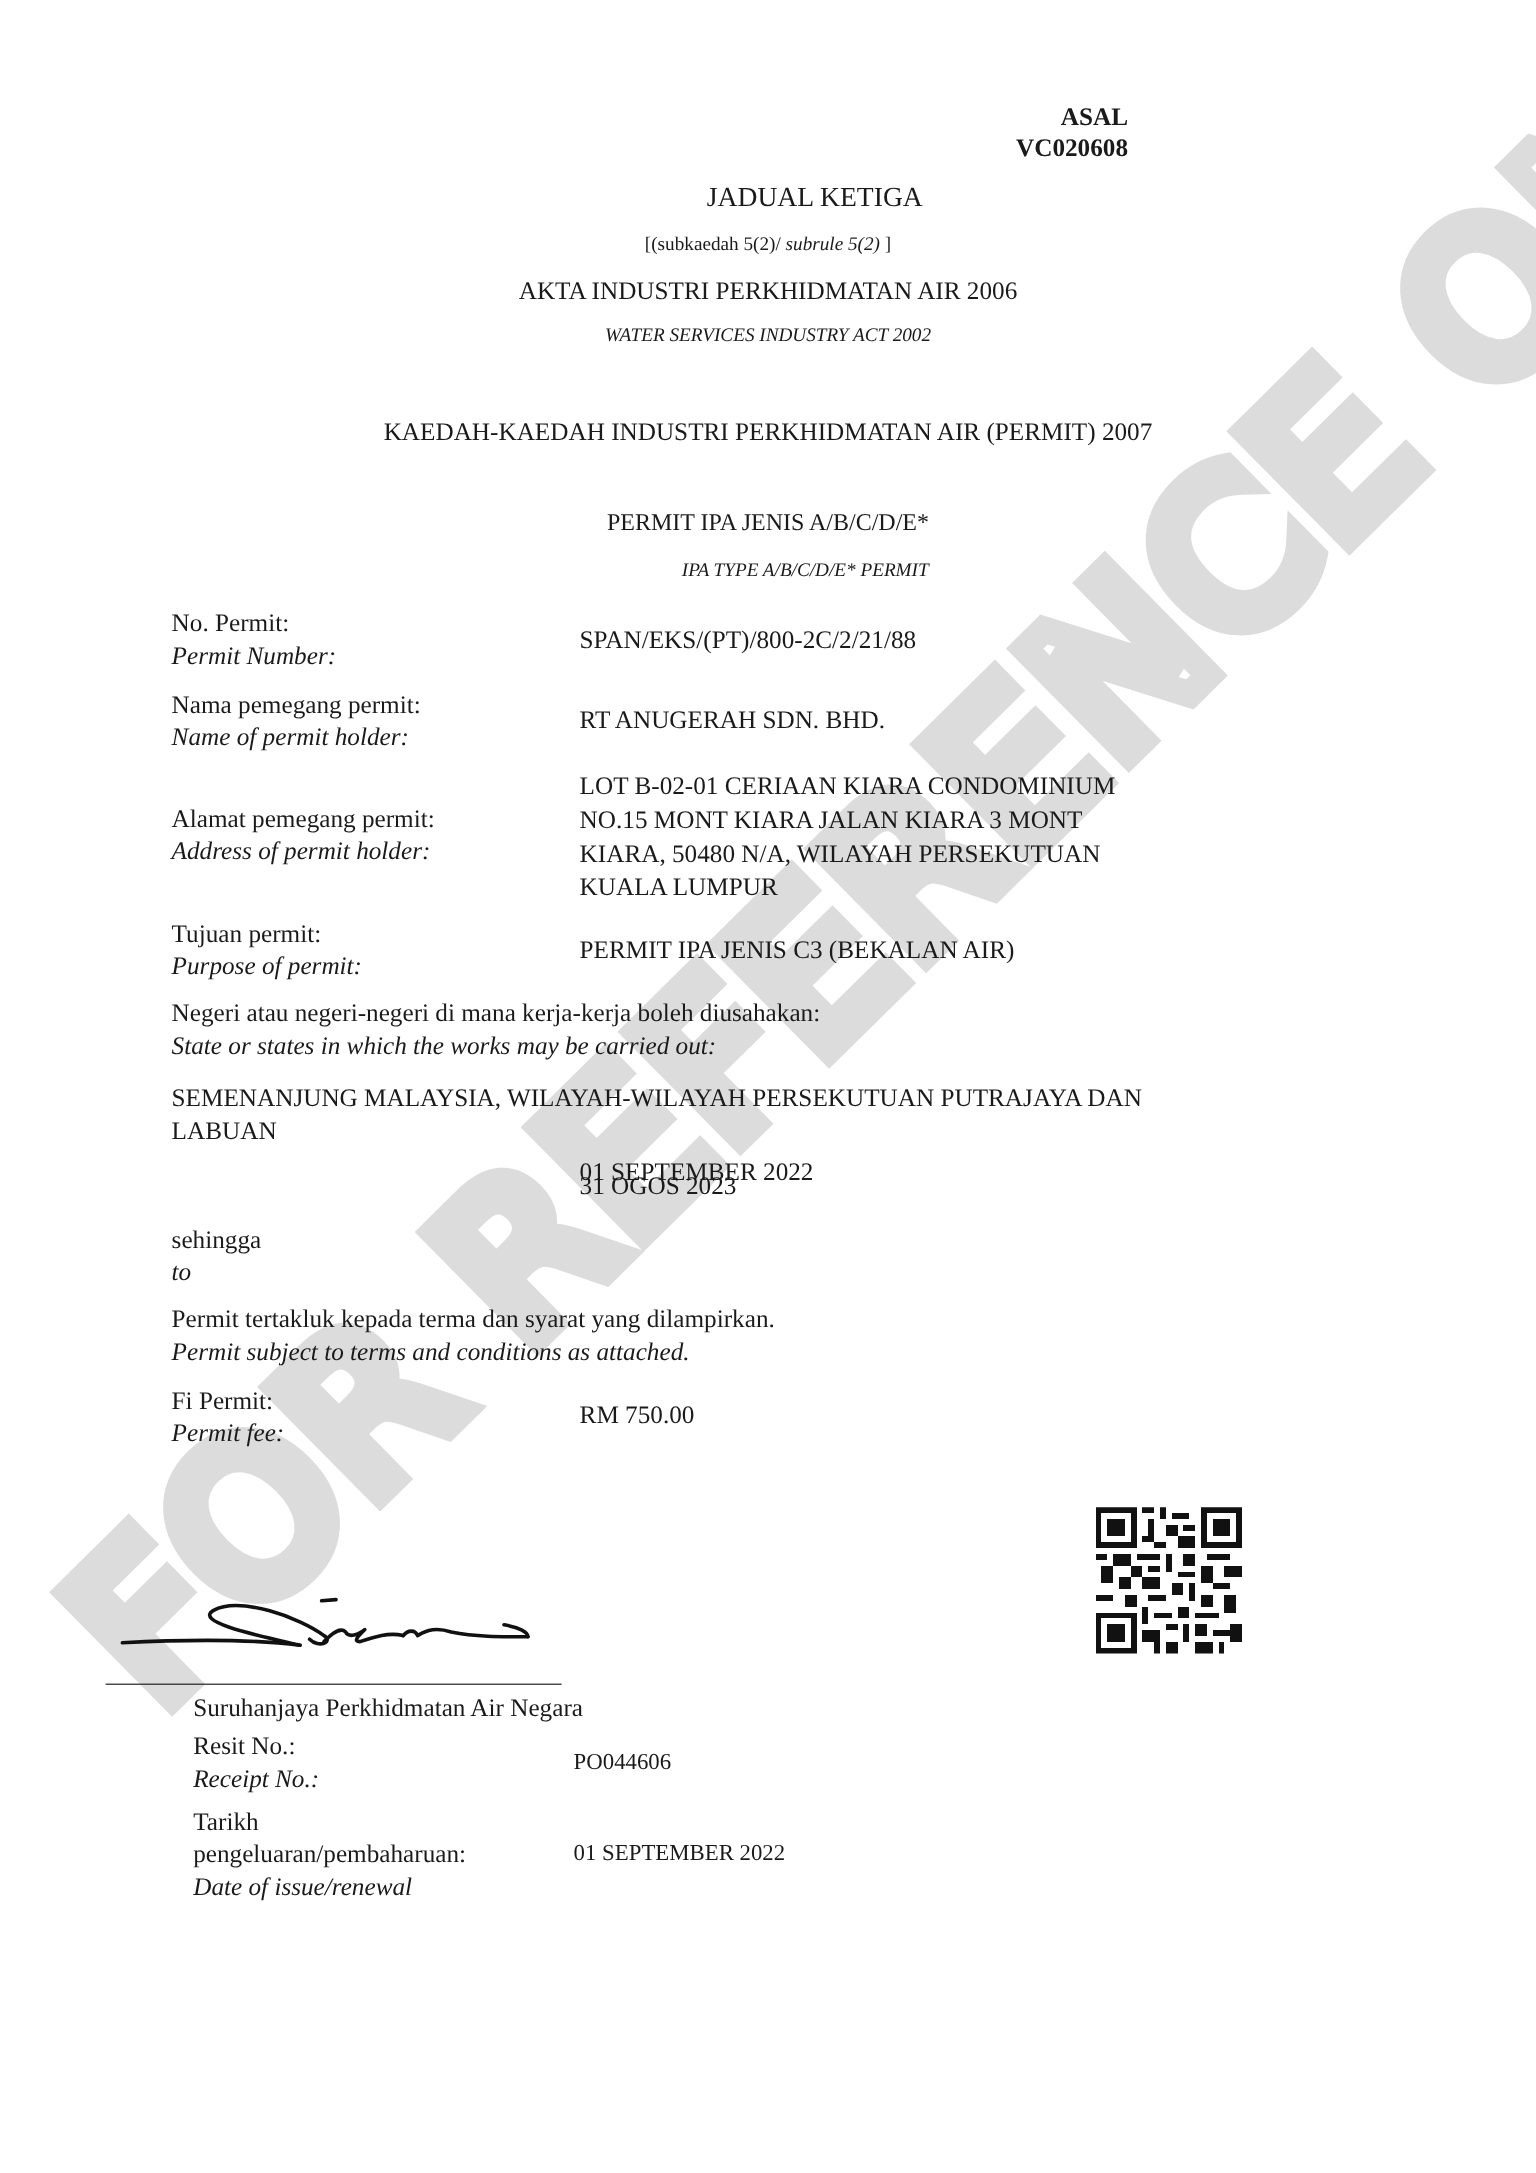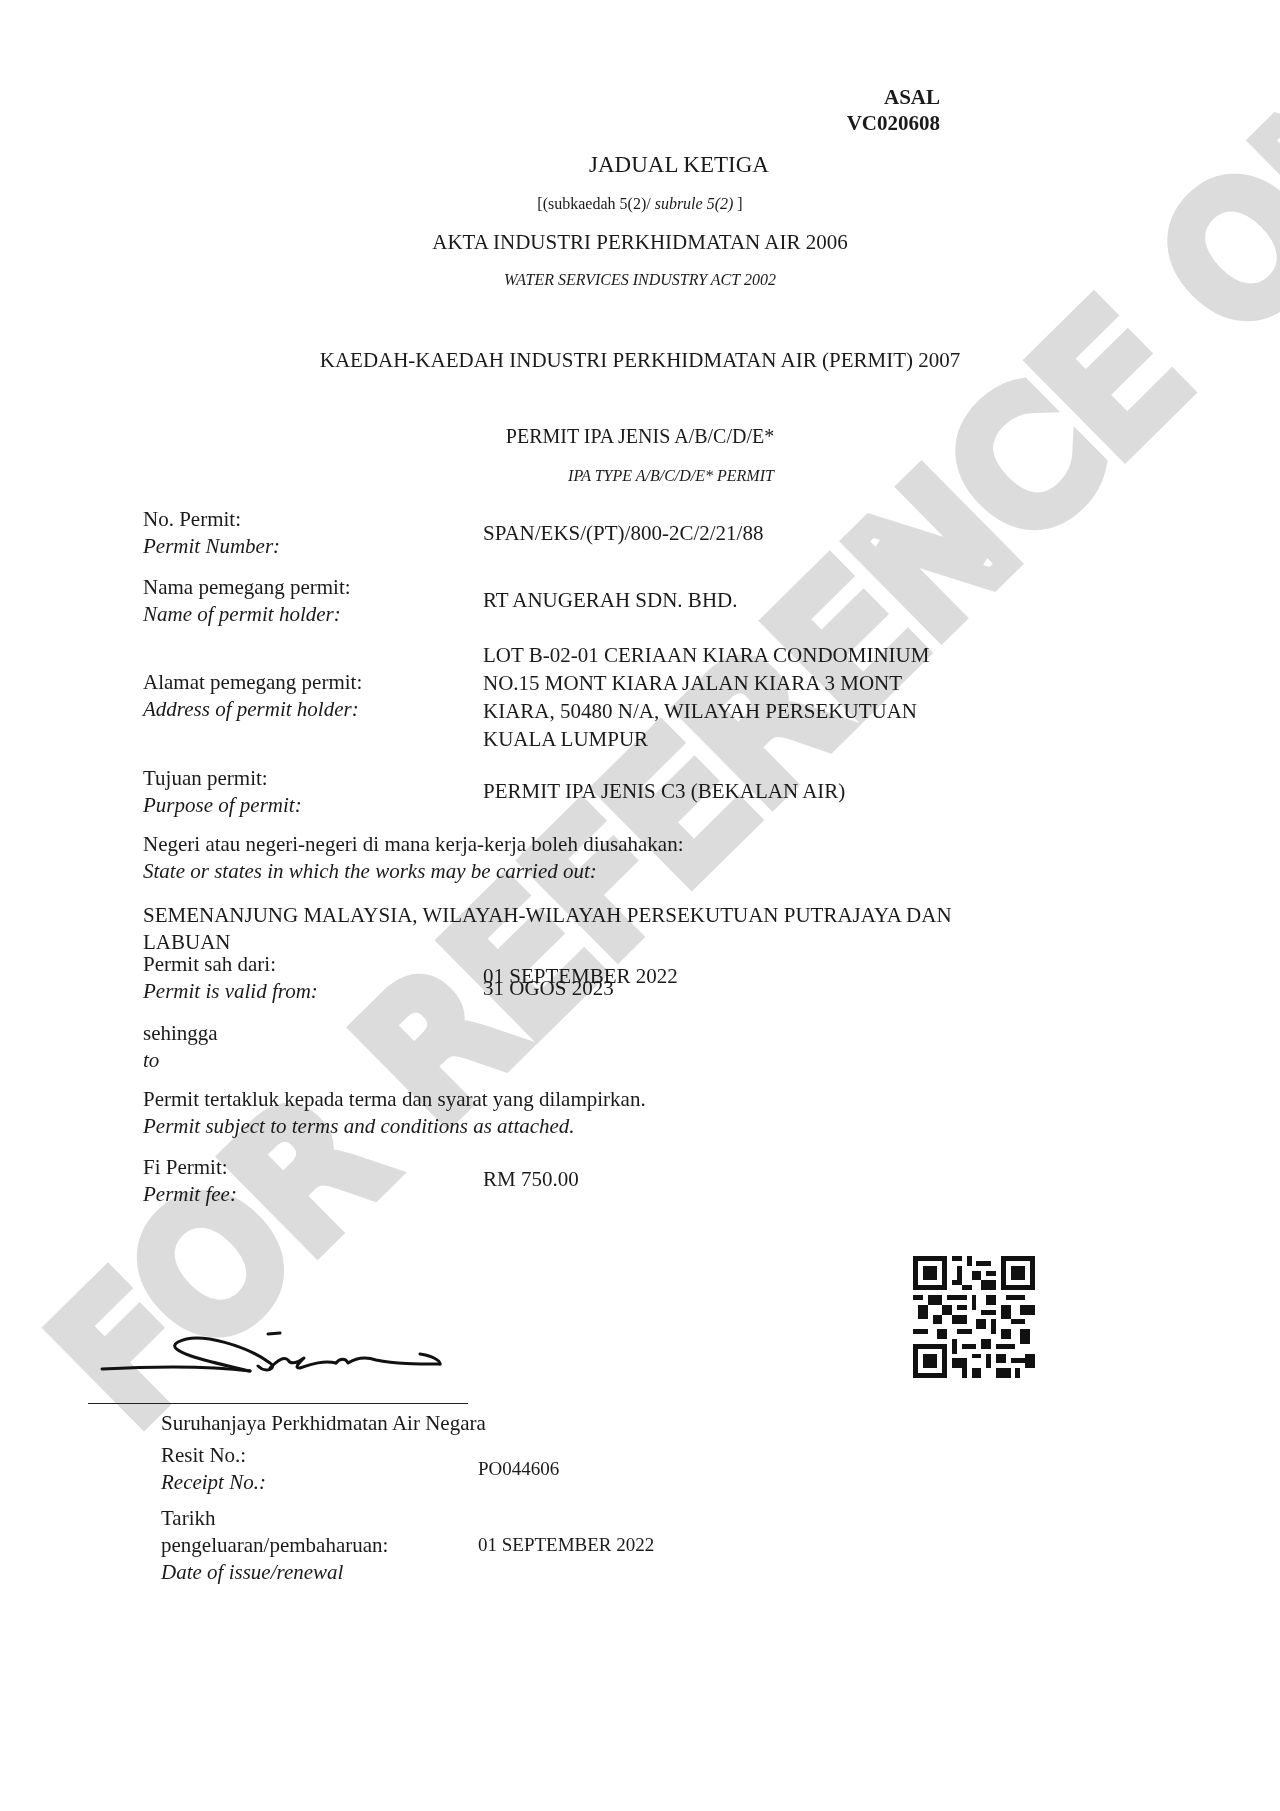--- a/index.html
+++ b/index.html
@@ -86,24 +86,20 @@
     <div class="it">Purpose of permit:</div>
   </div>
   <div class="abs val" style="top:777px;">PERMIT IPA JENIS C3 (BEKALAN AIR)</div>
 
   <div class="abs full" style="top:831px;">
     <div>Negeri atau negeri-negeri di mana kerja-kerja boleh diusahakan:</div>
     <div class="it">State or states in which the works may be carried out:</div>
   </div>
   <div class="abs full" style="top:902px;">SEMENANJUNG MALAYSIA, WILAYAH-WILAYAH PERSEKUTUAN PUTRAJAYA DAN LABUAN</div>
 
-  <div class="abs lbl" style="top:951px;">
-    <div>Permit sah dari:</div>
-    <div class="it">Permit is valid from:</div>
-  </div>
   <div class="abs val" style="top:962px;">01 SEPTEMBER 2022</div>
 
   <div class="abs lbl" style="top:1020px;">
     <div>sehingga</div>
     <div class="it">to</div>
   </div>
   <div class="abs val" style="top:974px;">31 OGOS 2023</div>
 
   <div class="abs full" style="top:1086px;">
     <div>Permit tertakluk kepada terma dan syarat yang dilampirkan.</div>

